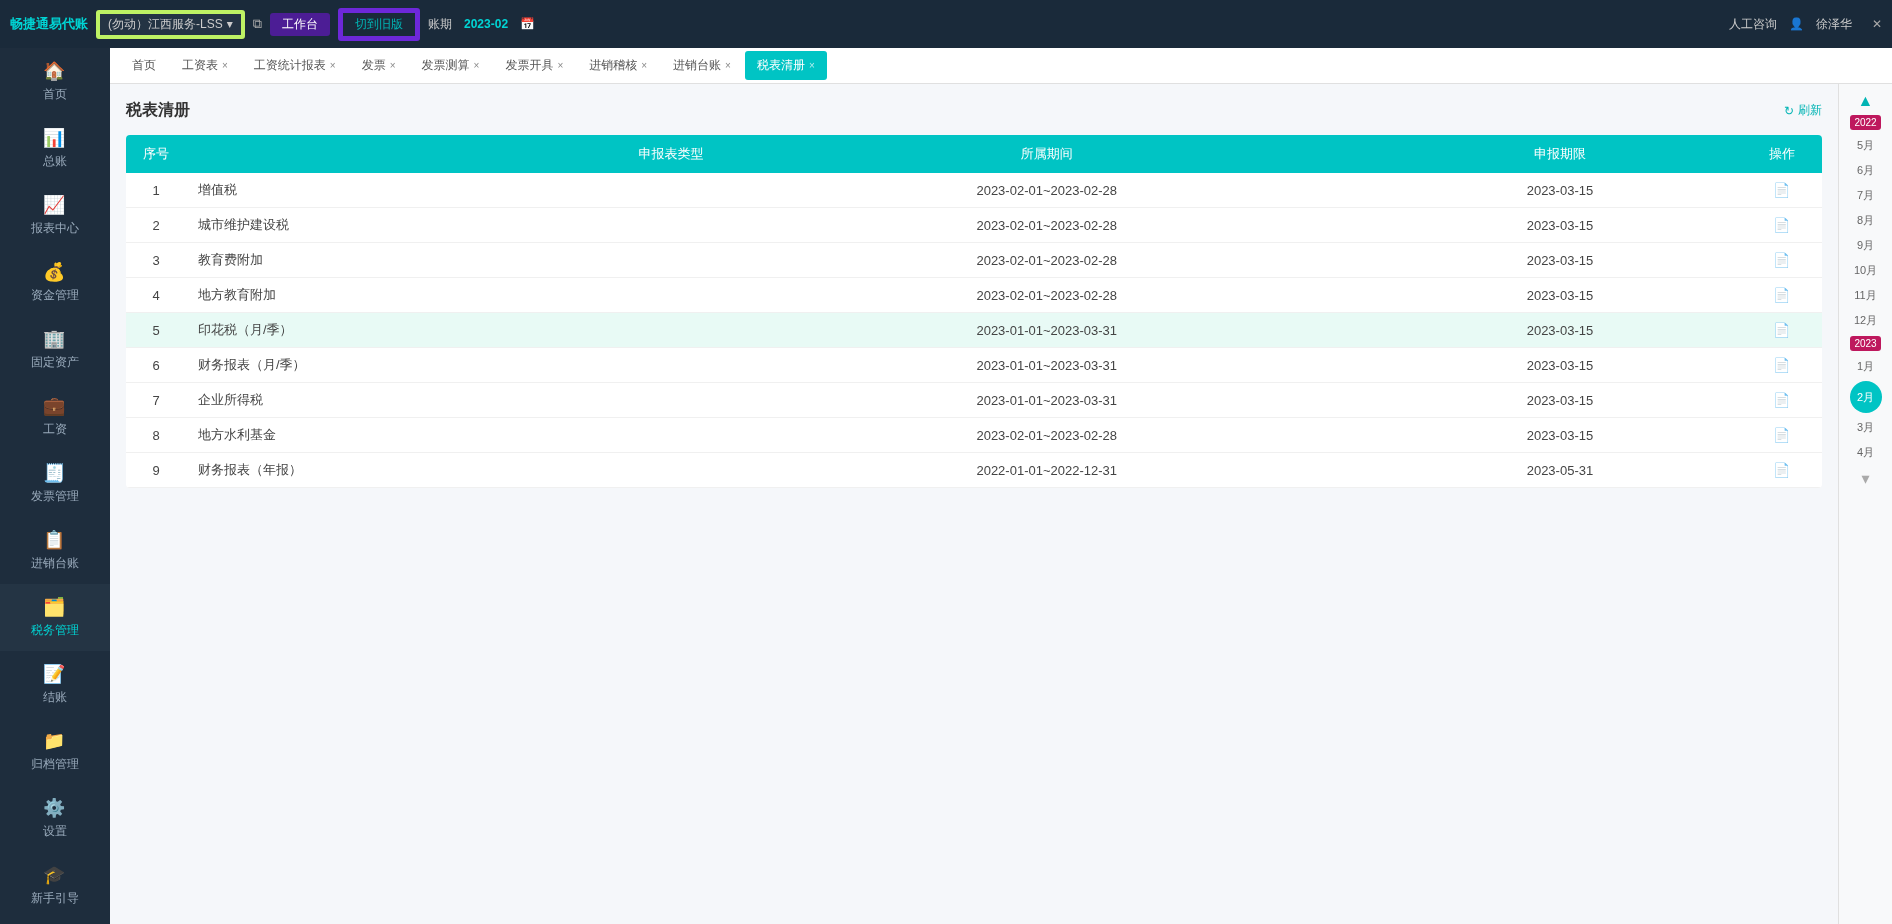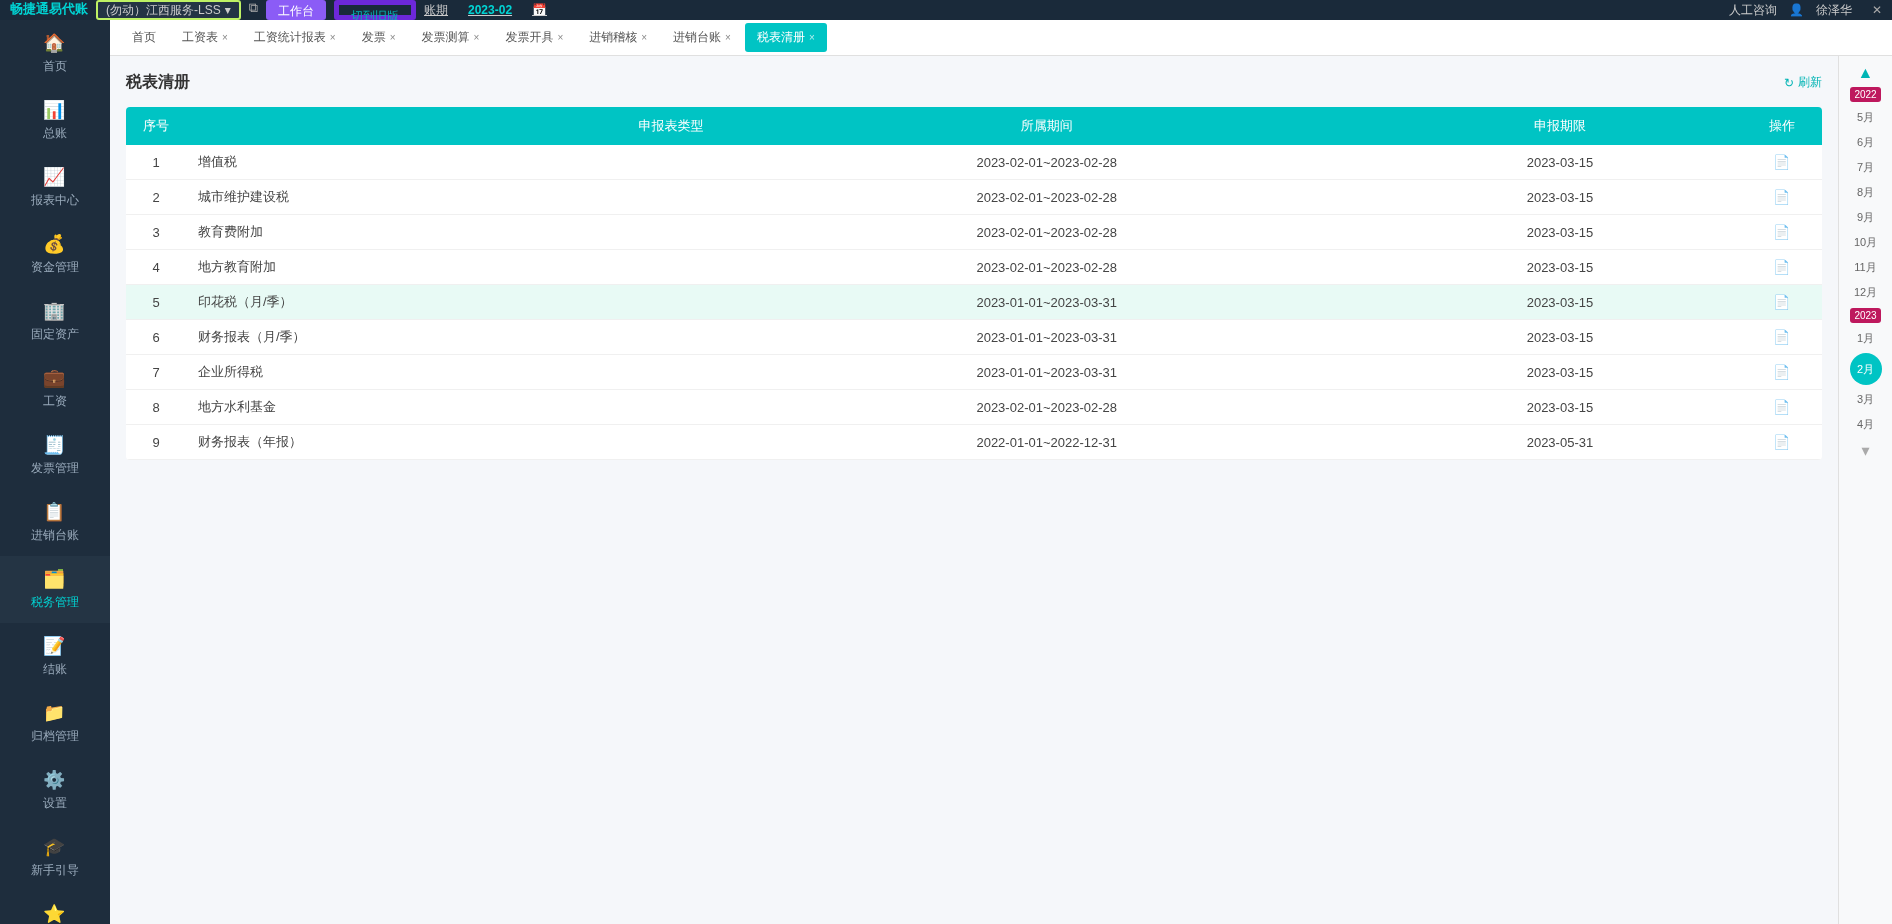--- a/index.html
+++ b/index.html
@@ -1,46 +1,47 @@
 <!DOCTYPE html>
 <html><head>
   <meta charset="utf-8">
   <style>
     * { box-sizing: border-box; margin: 0; padding: 0; }
     body { font-family: 'Microsoft YaHei', Arial, sans-serif; font-size: 13px; background: #f0f2f5; display: flex; flex-direction: column; height: 924px; overflow: hidden; }
 
     
     .top-bar {
-      height: 20px;
+      height: 48px;
       background: #1a2a3a;
       display: flex;
+      align-items: center;
       padding: 0 10px;
       gap: 8px;
       flex-shrink: 0;
     }
     .top-bar-logo {
       color: #00d4d4;
       font-size: 13px;
       font-weight: bold;
       white-space: nowrap;
     }
     .top-bar-company {
       background: #243444;
-      border: 2px solid #bef264;
+      border: 4px solid #bef264;
       color: #ccc;
       padding: 2px 8px;
       border-radius: 3px;
       font-size: 12px;
       display: flex;
       align-items: center;
       gap: 4px;
       cursor: pointer;
     }
     .top-bar-btn {
-      background: #8b5cf6;
+      background: #4c1d95;
       color: white;
       border: none;
       padding: 3px 12px;
       border-radius: 3px;
       cursor: pointer;
       font-size: 12px;
     }
     .top-bar-btn2 {
       background: transparent;
       border: 5px solid #6d28d9;
@@ -48,22 +49,21 @@
       padding: 3px 12px;
       border-radius: 3px;
       cursor: pointer;
       font-size: 12px;
     }
     .top-bar-period {
       color: #ccc;
       font-size: 12px;
       display: flex;
       align-items: center;
-      gap: 20px;
-      text-decoration: underline;
+      gap: 12px;
     }
     .top-bar-right {
       margin-left: auto;
       display: flex;
       align-items: center;
       gap: 12px;
       color: #ccc;
       font-size: 12px;
     }
     .top-bar-right span { cursor: pointer; }

